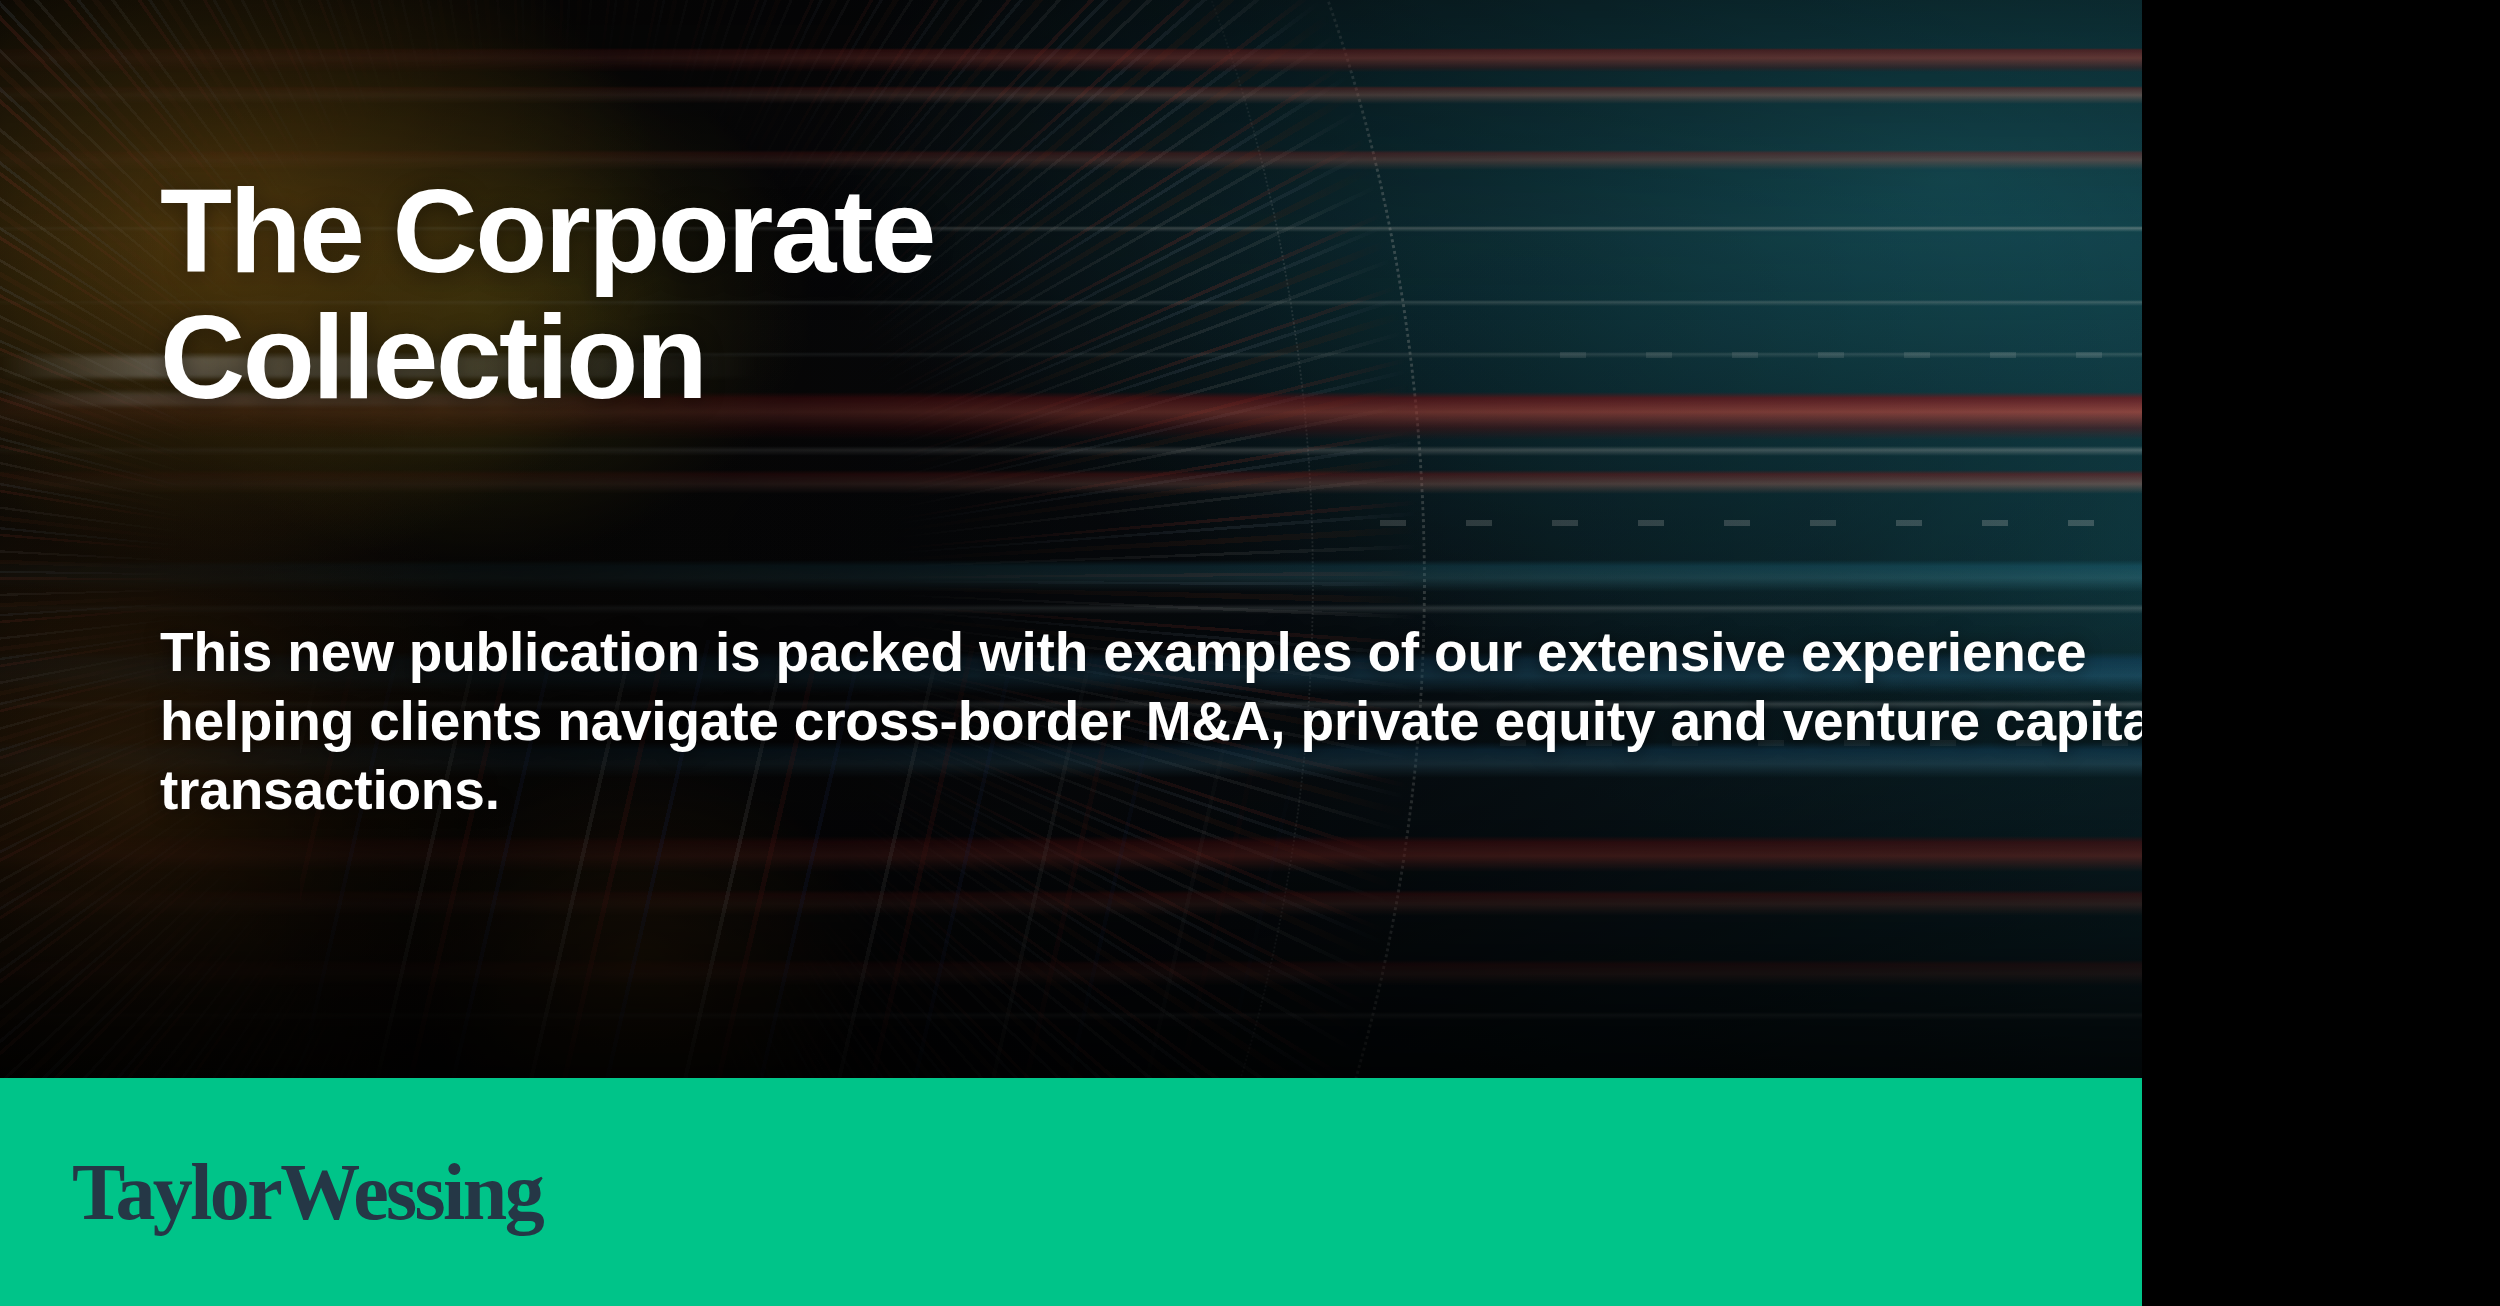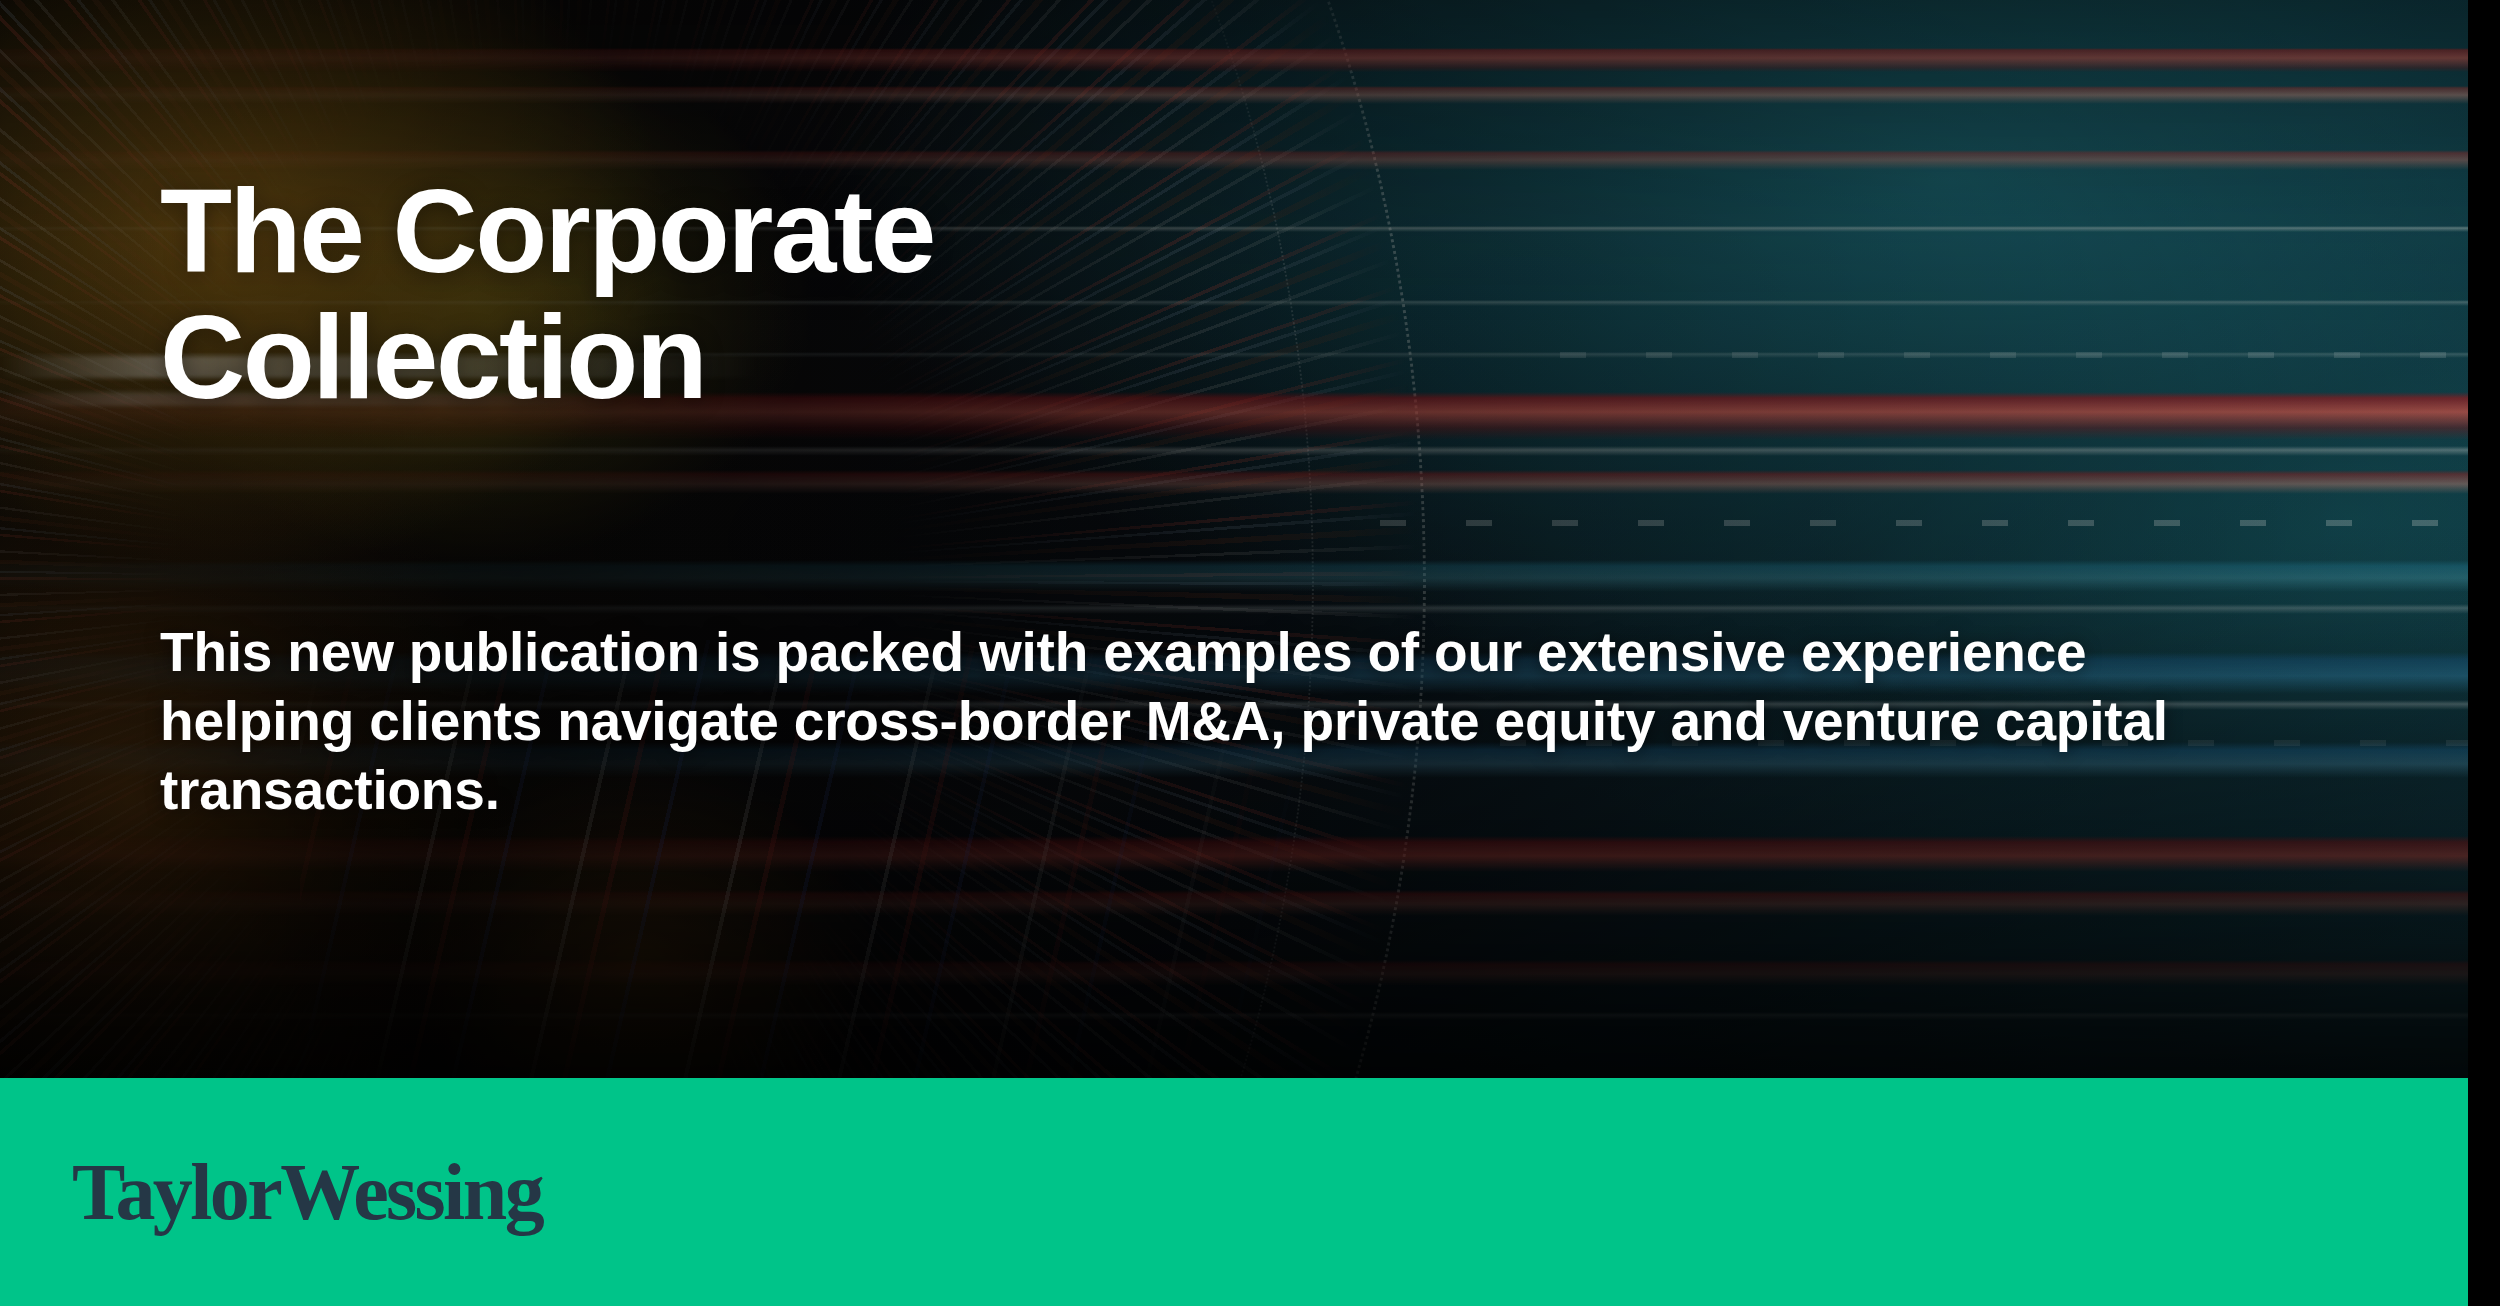--- a/index.html
+++ b/index.html
@@ -7,21 +7,21 @@
     margin: 0;
     padding: 0;
     background: #000;
   }
   body {
     font-family: "Liberation Sans", sans-serif;
   }
 
   .banner {
     position: relative;
-    width: 2468px;
+    width: 2142px;
     height: 1306px;
     overflow: hidden;
     background: #4d7c0f;
   }
 
   
   .photo {
     position: absolute;
     left: 0; top: 0;
     width: 2500px;

